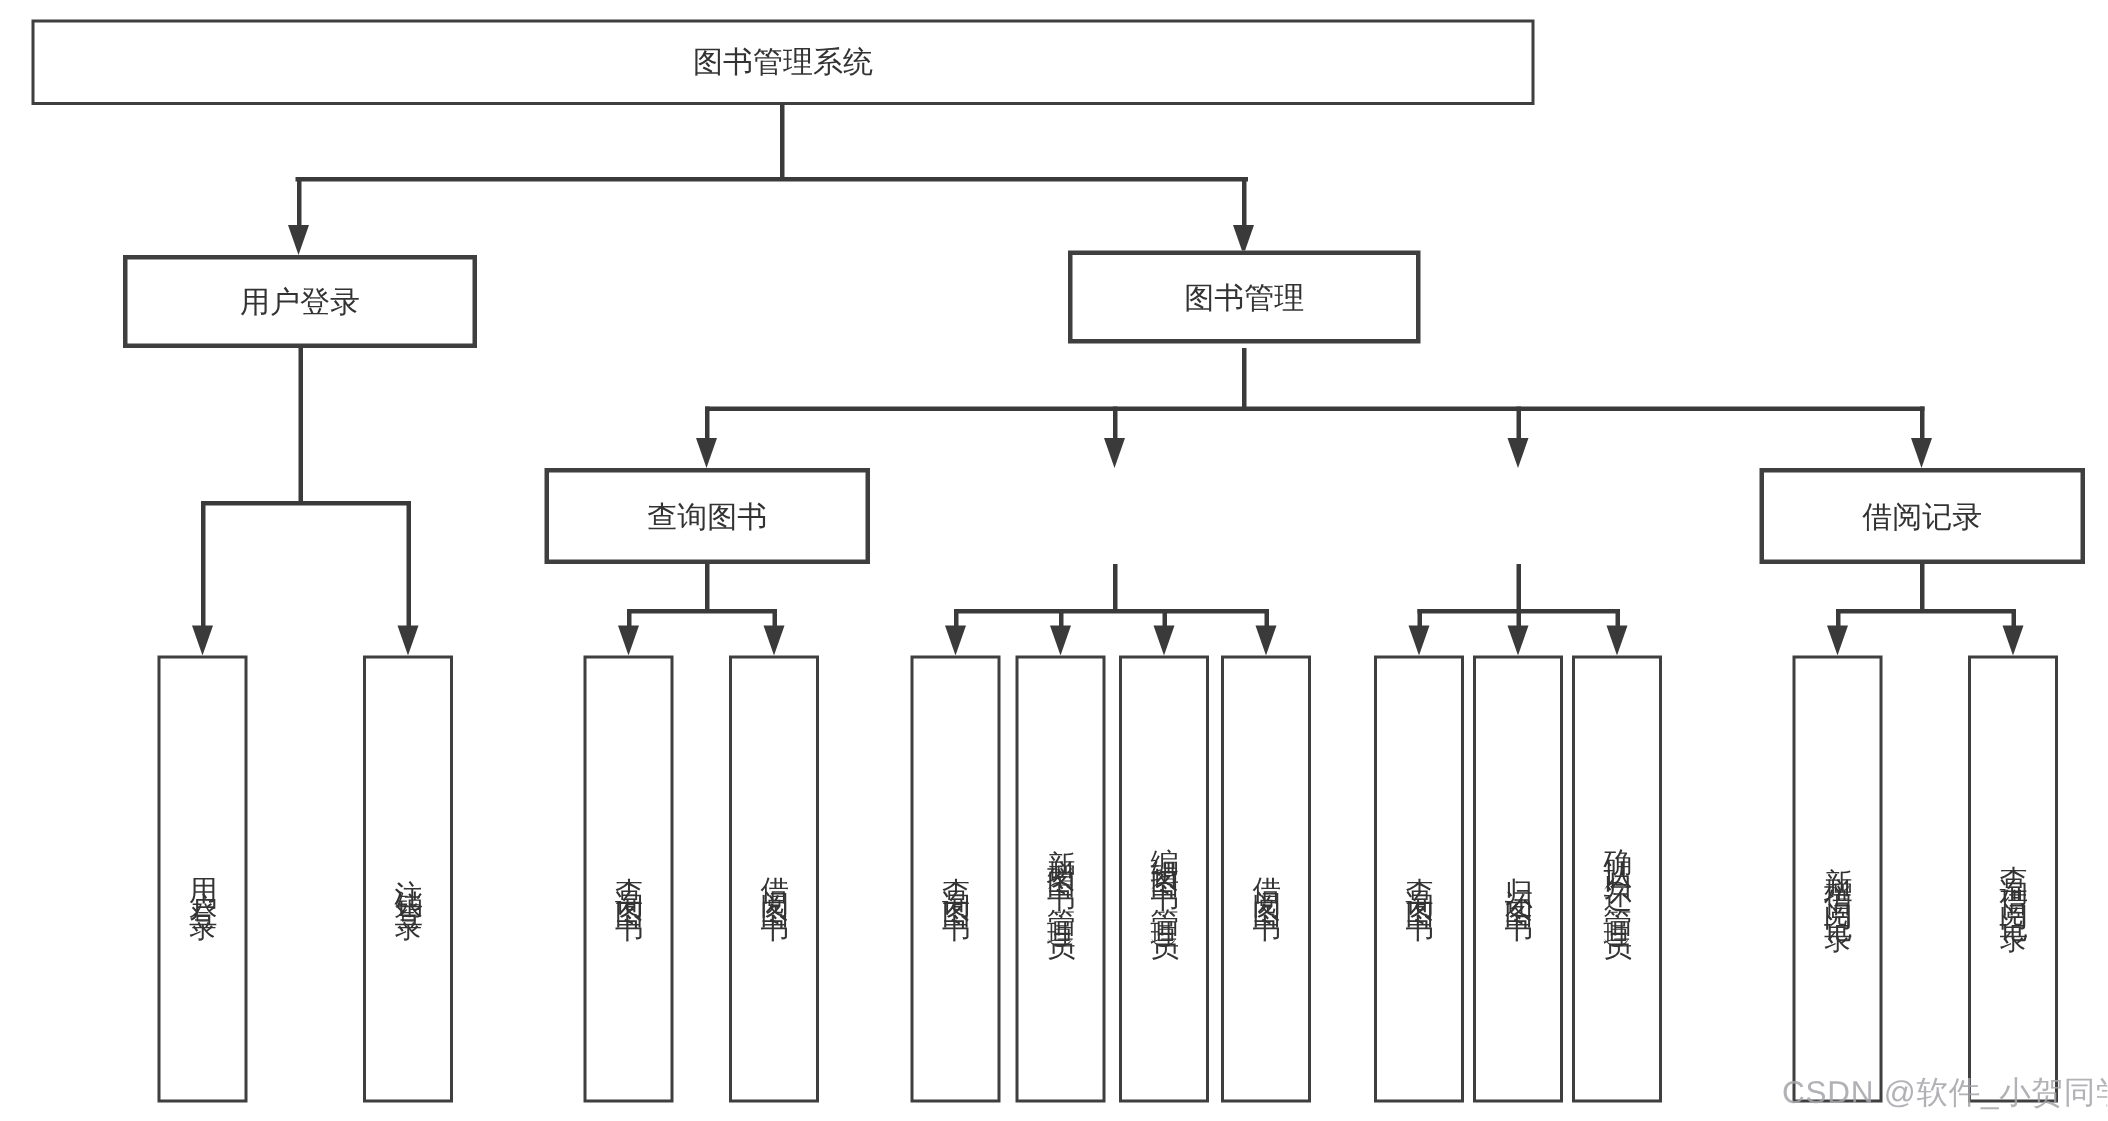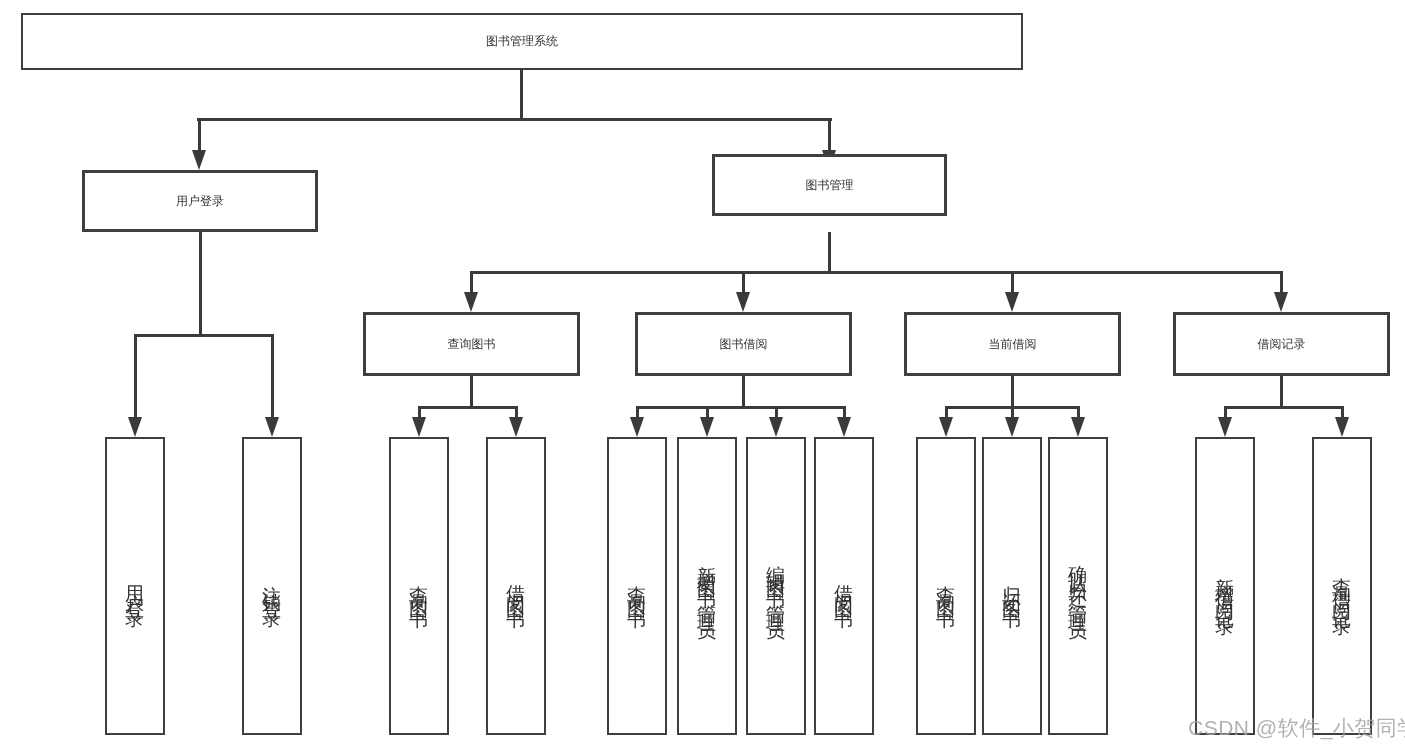--- a/index.html
+++ b/index.html
@@ -8,21 +8,21 @@
   }
   html,body{margin:0;padding:0;background:var(--bg);}
   .canvas{
     position:relative; width:1405px; height:747px; background:var(--bg);
     font-family:"Liberation Sans","DejaVu Sans",sans-serif; overflow:hidden;
   }
   .box{
     position:absolute; box-sizing:border-box;
     background:var(--fill); border:3px solid var(--border);
     display:flex; align-items:center; justify-content:center;
-    color:var(--text); font-size:12px; white-space:nowrap;
+    color:var(--text); font-size:20px; white-space:nowrap;
   }
   .root-box{border-width:2px;}
   .leaf{
     writing-mode:vertical-rl; text-orientation:mixed;
     font-size:19px; letter-spacing:8px; line-height:1;
     border-width:2px; white-space:normal;
   }
   .v{position:absolute; width:3px; background:var(--line);}
   .h{position:absolute; height:3px; background:var(--line);}
   .ah{
@@ -48,21 +48,21 @@
   <div class="v" style="left:520px;top:69px;height:51px"></div>
   <div class="h" style="left:197px;top:118px;width:635px"></div>
   <div class="v" style="left:198px;top:118px;height:34px"></div>
   <div class="ah" style="left:192px;top:150px"></div>
   <div class="v" style="left:828px;top:118px;height:34px"></div>
   <div class="ah" style="left:822px;top:150px"></div>
 
   <div class="box" style="left:82px;top:170px;width:236px;height:62px">
     <span>用户登录</span>
   </div>
-  <div class="box" style="left:712px;top:154px;width:235px;height:62px">
+  <div class="box" style="left:712px;top:167px;width:235px;height:62px">
     <span>图书管理</span>
   </div>
 
   <div class="v" style="left:199px;top:232px;height:104px"></div>
   <div class="h" style="left:134px;top:334px;width:140px"></div>
   <div class="v" style="left:134px;top:334px;height:86px"></div>
   <div class="ah" style="left:128px;top:417px"></div>
   <div class="v" style="left:271px;top:334px;height:86px"></div>
   <div class="ah" style="left:265px;top:417px"></div>
 
@@ -72,26 +72,20 @@
   <div class="ah" style="left:464px;top:292px"></div>
   <div class="v" style="left:742px;top:271px;height:23px"></div>
   <div class="ah" style="left:736px;top:292px"></div>
   <div class="v" style="left:1011px;top:271px;height:23px"></div>
   <div class="ah" style="left:1005px;top:292px"></div>
   <div class="v" style="left:1280px;top:271px;height:23px"></div>
   <div class="ah" style="left:1274px;top:292px"></div>
 
   <div class="box" style="left:363px;top:312px;width:217px;height:64px">
     <span>查询图书</span>
-  </div>
-  <div class="box" style="left:635px;top:312px;width:217px;height:64px">
-    <span>图书借阅</span>
-  </div>
-  <div class="box" style="left:904px;top:312px;width:217px;height:64px">
-    <span>当前借阅</span>
   </div>
   <div class="box" style="left:1173px;top:312px;width:217px;height:64px">
     <span>借阅记录</span>
   </div>
 
   <div class="v" style="left:470px;top:376px;height:32px"></div>
   <div class="h" style="left:418px;top:406px;width:100px"></div>
   <div class="v" style="left:418px;top:406px;height:15px"></div>
   <div class="ah" style="left:412px;top:417px"></div>
   <div class="v" style="left:515px;top:406px;height:15px"></div>

